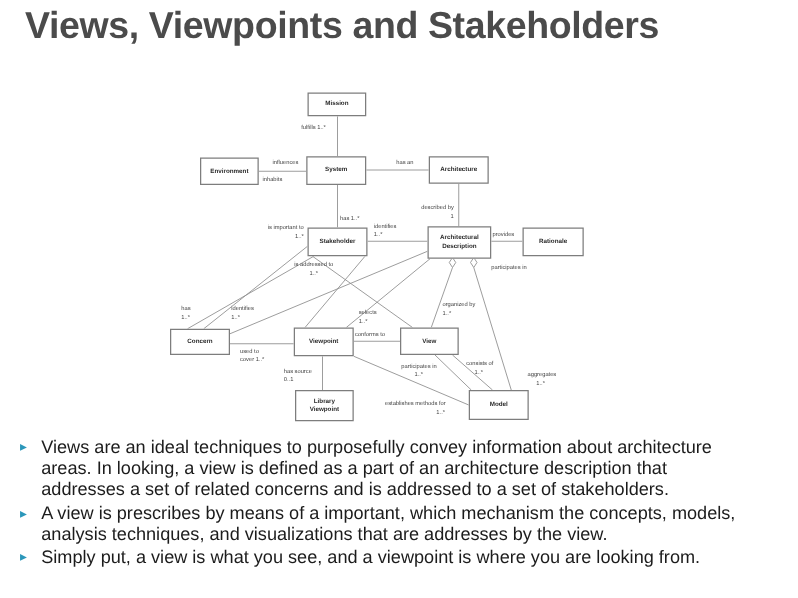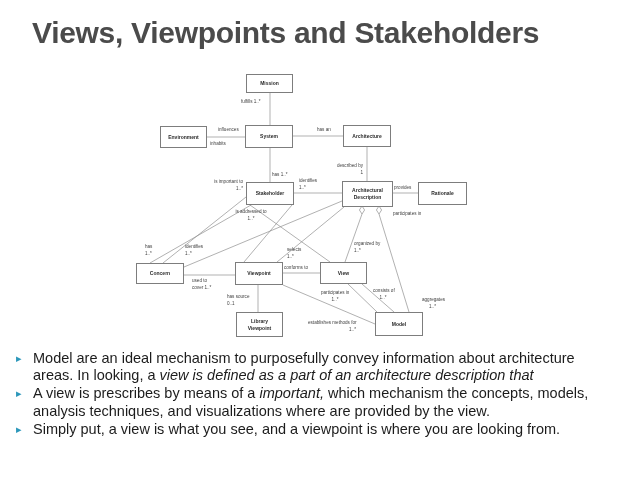--- a/index.html
+++ b/index.html
@@ -1,21 +1,21 @@
 <!DOCTYPE html>
 <html style="--accent: #2b97ba;"><head>
 <meta charset="utf-8">
 <style>
   html,body{margin:0;padding:0;background:#ffffff;}
   .slide{
     position:relative;width:638px;height:478px;background:#ffffff;overflow:hidden;
     font-family:"Liberation Sans",sans-serif;
   }
   .title{
-    position:absolute;left:20px;top:4px;margin:12px;
+    position:absolute;left:20px;top:4px;margin:0;
     font-size:30px;font-weight:600;letter-spacing:-0.3px;color:#4b4b4b;
     font-family:"Liberation Sans",sans-serif;white-space:nowrap;
   }
   
   .diagram{position:absolute;left:0;top:0;width:638px;height:478px;}
   .connectors{position:absolute;left:0;top:0;width:638px;height:478px;}
   .connectors line{stroke:#8f8f8f;stroke-width:0.7;}
   .connectors polygon{fill:#ffffff;stroke:#8f8f8f;stroke-width:0.7;}
   .node{
     position:absolute;border:1px solid #7d7d7d;background:#ffffff;
@@ -27,21 +27,21 @@
   }
   .elabel{
     position:absolute;font-size:4.6px;line-height:1.45;color:#3f3f3f;white-space:pre;
   }
   
   .bullets{position:absolute;left:0;top:350px;width:638px;margin:0;padding:0;list-style:none;}
   .bullets li{position:relative;padding-left:33px;}
   .bullets li + li{margin-top:1px;}
   .marker{position:absolute;left:16px;top:1px;font-size:11px;line-height:15px;}
   .bline{font-size:14.5px;line-height:17.2px;color:#1c1c1c;white-space:pre;}
-  .it{font-style:italic;}
+  .it{}
 </style>
 </head>
 <body>
 
 <div class="slide">
 
   <h1 class="title">Views, Viewpoints and Stakeholders</h1>
 
   <div class="diagram">
     <svg class="connectors" viewBox="0 0 638 478" xmlns="http://www.w3.org/2000/svg">
@@ -142,27 +142,28 @@
 1..*</div>
       <div class="elabel" style="left: 422px; top: 297px; width: 21px; text-align: center;">aggregates
 1..*</div>
       <div class="elabel" style="left: 308px; top: 320px; width: 48px; text-align: right;">establishes methods for
 1..*</div>
     </div>
 
   <ul class="bullets">
       <li>
         <span class="marker" style="color: rgb(43, 151, 186);">▸</span>
-        <div class="bline"><span>Model are an ideal mechanism to purposefully convey information about architecture</span></div>
+        <div class="bline"><span>Views are an ideal techniques to purposefully convey information about architecture</span></div>
         <div class="bline"><span>areas. In looking, a </span><span class="it">view is defined as a part of an architecture description that</span></div>
+        <div class="bline"><span class="it">addresses a set of related</span><span> concerns and is addressed to a set of stakeholders.</span></div>
       </li>
       <li>
         <span class="marker" style="color: rgb(43, 151, 186);">▸</span>
         <div class="bline"><span>A view is prescribes by means of a </span><span class="it">important,</span><span> which mechanism the concepts, models,</span></div>
-        <div class="bline"><span>analysis techniques, and visualizations where are provided by the view.</span></div>
+        <div class="bline"><span>analysis techniques, and visualizations that are addresses by the view.</span></div>
       </li>
       <li>
         <span class="marker" style="color: rgb(43, 151, 186);">▸</span>
         <div class="bline"><span>Simply put, a view is what you see, and a viewpoint is where you are looking from.</span></div>
       </li>
     </ul>
 
 </div>
 
 </body></html>

